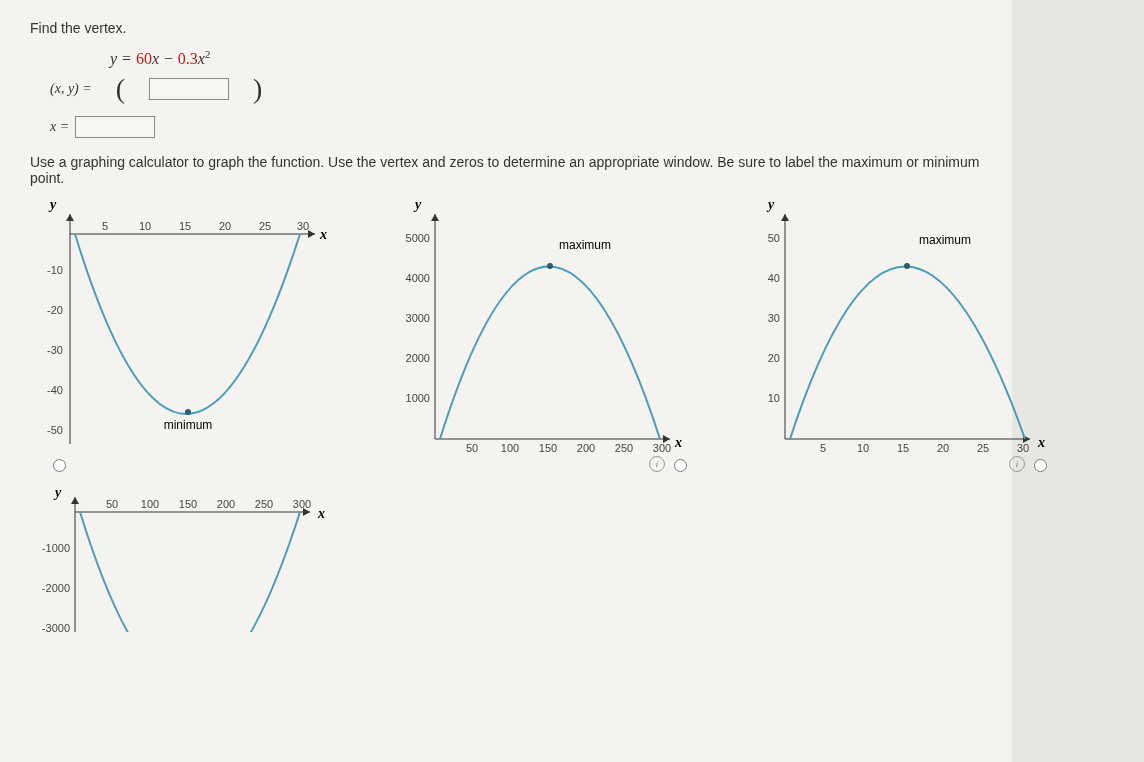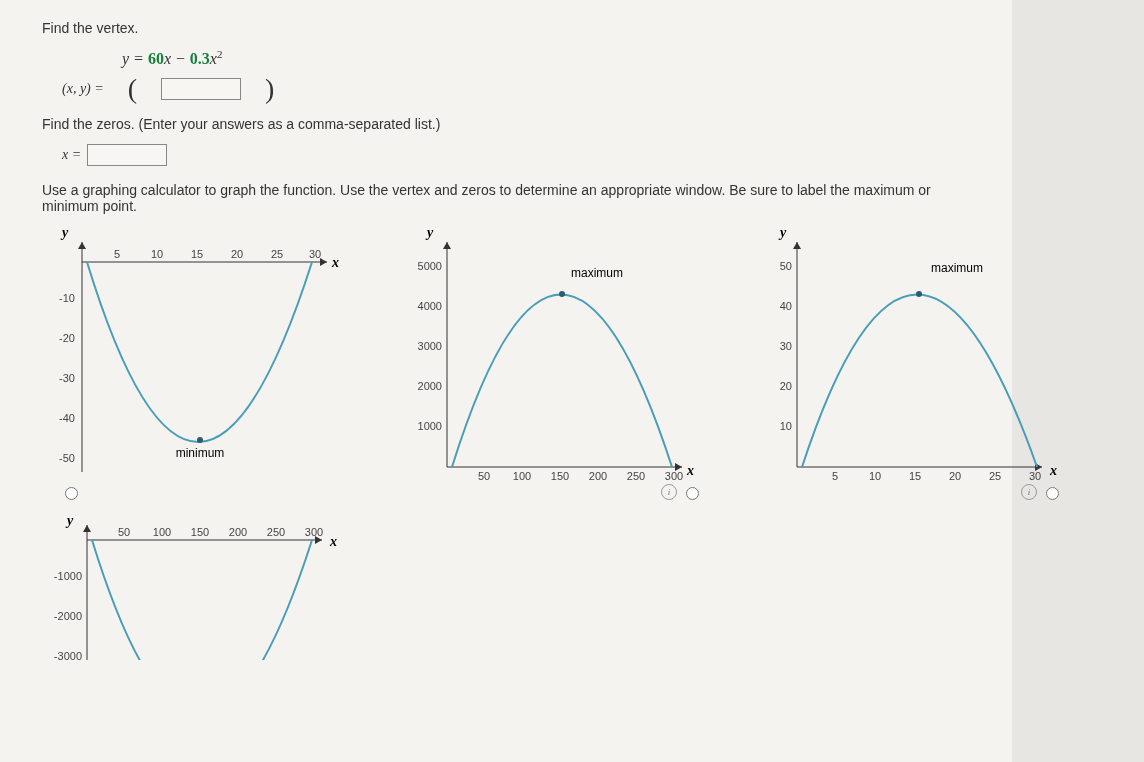--- a/index.html
+++ b/index.html
@@ -5,35 +5,35 @@
   body {
     margin: 0;
     padding: 0;
     font-family: Arial, sans-serif;
     background: #e8e6e3;
     color: #333;
     font-size: 14px;
   }
   .page {
     background: #f5f3f0;
-    padding: 20px 42px;
+    padding: 20px 30px;
     min-height: 762px;
     width: 1012px;
     box-sizing: border-box;
   }
   .question-text {
     margin-bottom: 12px;
   }
   .equation {
     margin: 10px 0 10px 80px;
     font-family: 'Times New Roman', serif;
     font-size: 16px;
     font-style: italic;
   }
-  .equation .coef { color: #15803d; font-style: normal; font-weight: bold; }
+  .equation .coef { color: #b91c1c; font-style: normal; }
   .equation .ex { font-size: 11px; vertical-align: super; font-style: normal; }
   .pair-row {
     display: flex;
     align-items: center;
     gap: 24px;
     margin: 8px 0 16px 20px;
     font-family: 'Times New Roman', serif;
   }
   .pair-row .lhs { font-style: italic; }
   .paren { font-size: 28px; line-height: 20px; font-family: 'Times New Roman', serif; }
@@ -98,21 +98,20 @@
     <span>y</span><span> = </span><span class="coef">60</span><span>x</span><span> − </span><span class="coef">0.3</span><span>x</span><span class="ex">2</span>
   </div>
 
   <div class="pair-row">
     <span class="lhs">(x, y) = </span>
     <span class="paren">(</span>
     <input type="text" class="vertex-input" value="" style="">
     <span class="paren">)</span>
   </div>
 
-  <div class="question-text">Find the zeros. (Enter your answers as a comma-separated list.)</div>
 
   <div class="zeros-row">
     <span class="lhs">x = </span>
     <input type="text" class="zeros-input" value="" style="">
   </div>
 
   <div class="instruction">Use a graphing calculator to graph the function. Use the vertex and zeros to determine an appropriate window. Be sure to label the maximum or minimum point.</div>
 
   <div class="graph-row-1">
 

